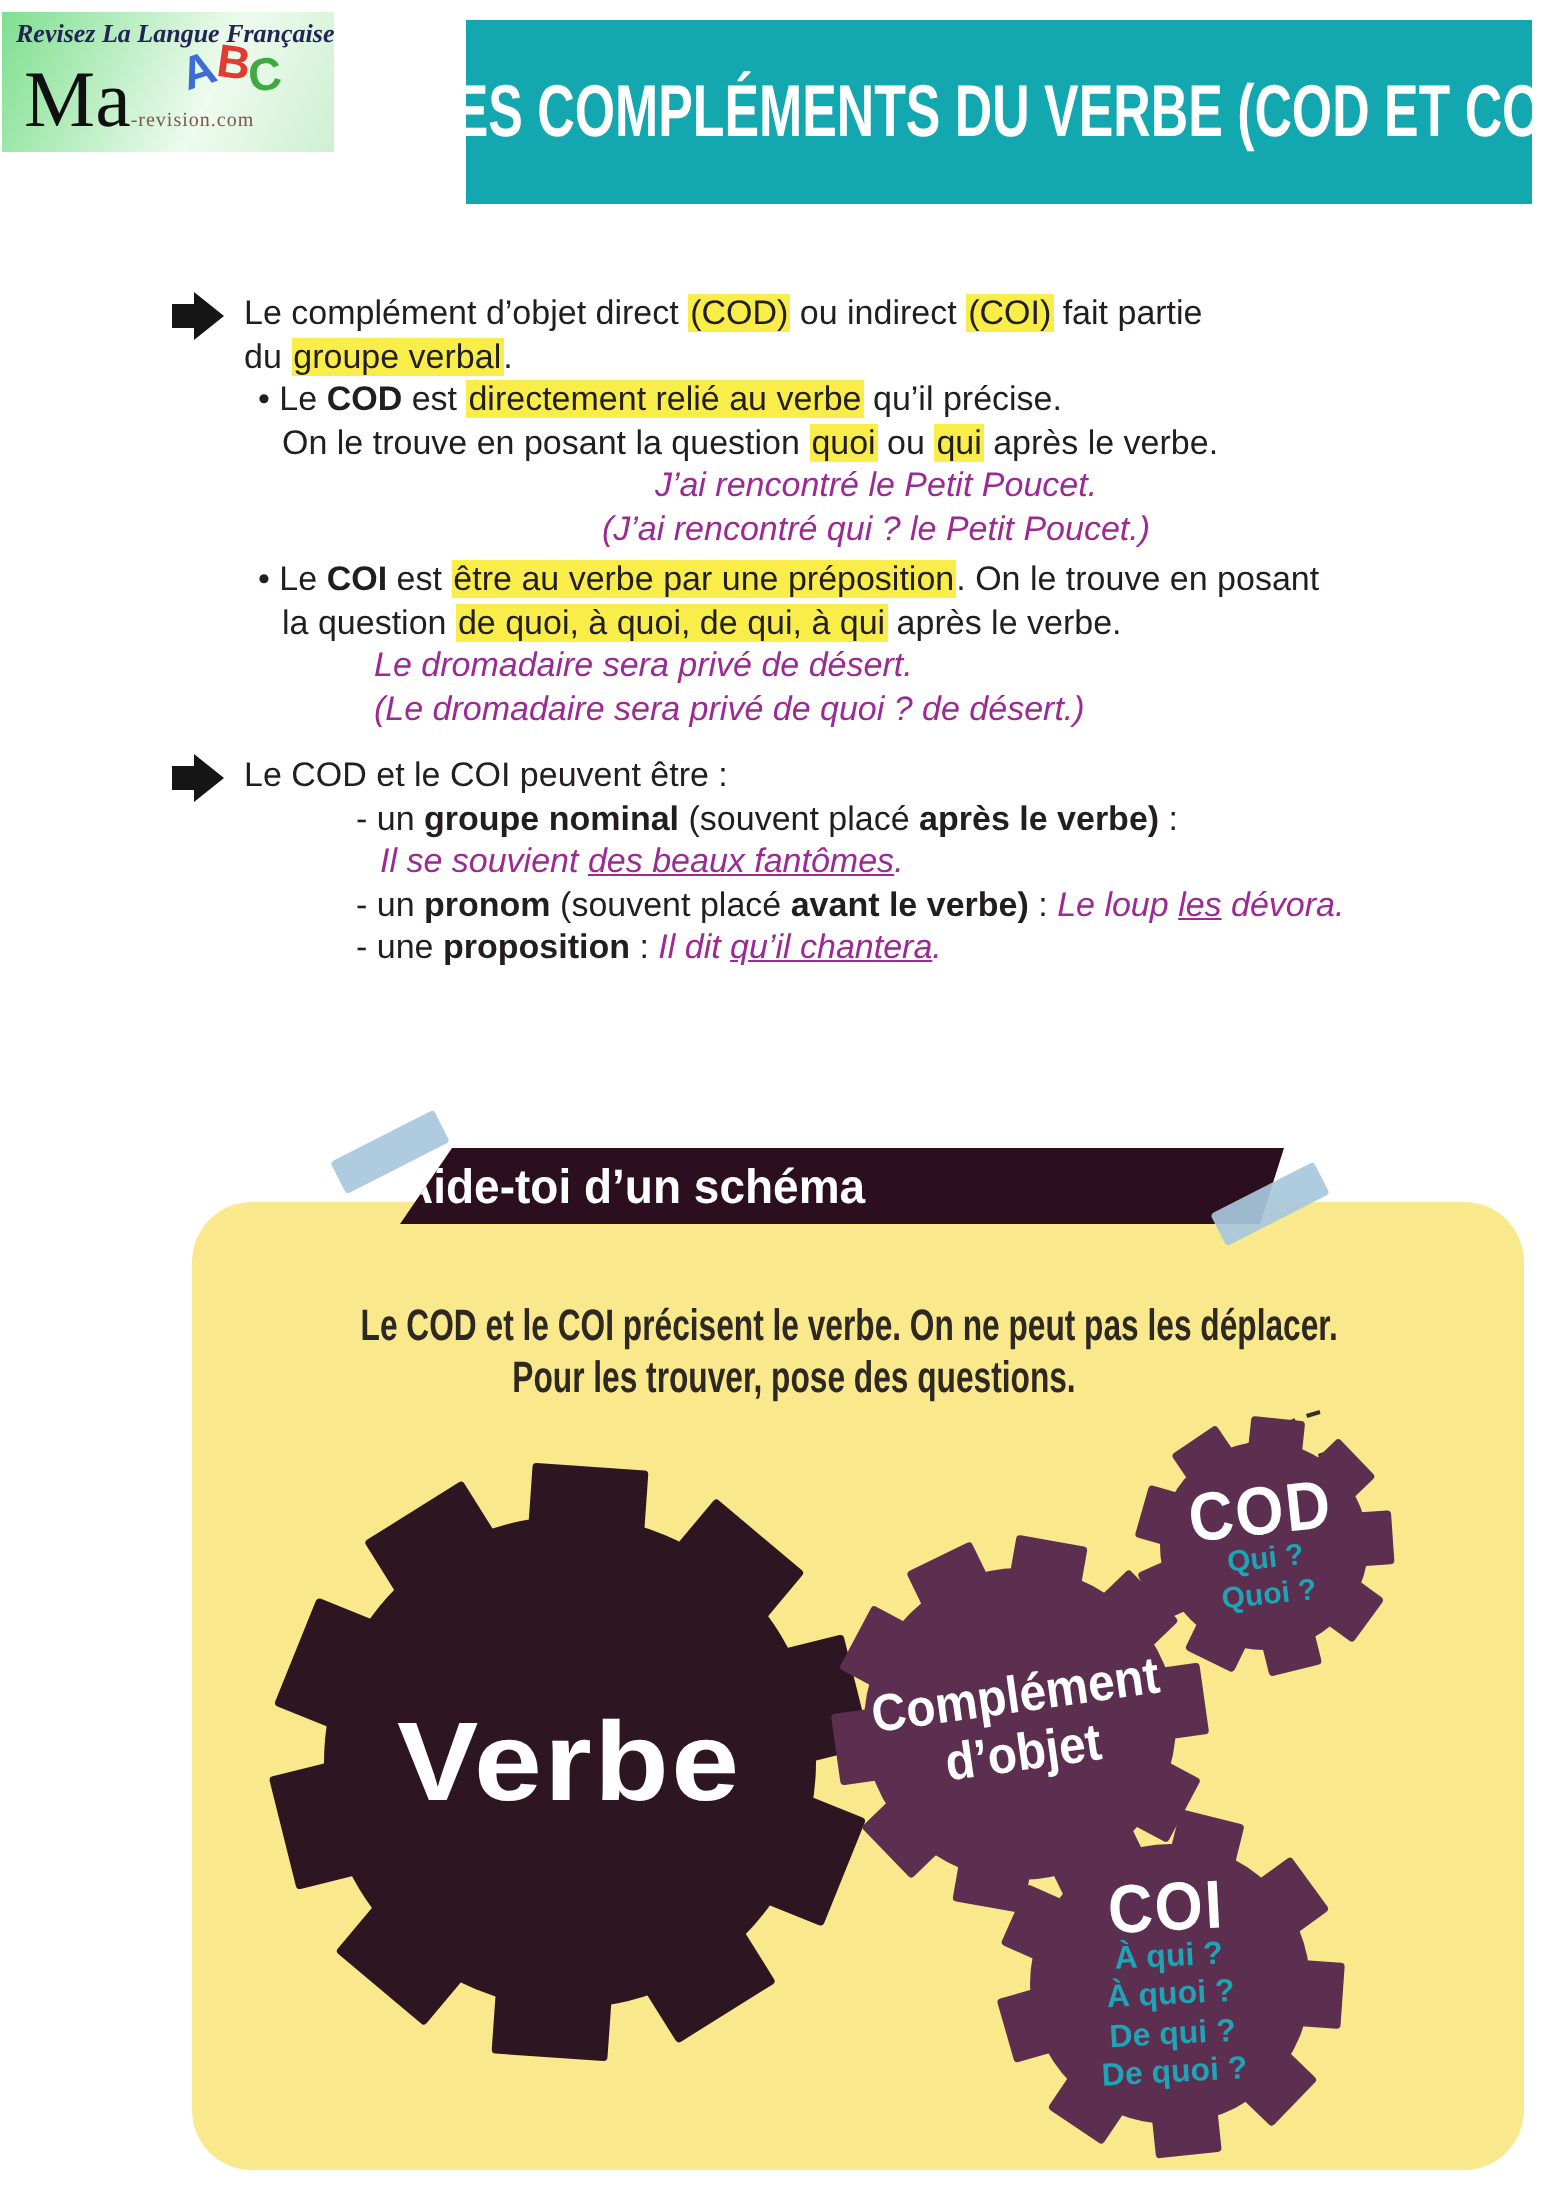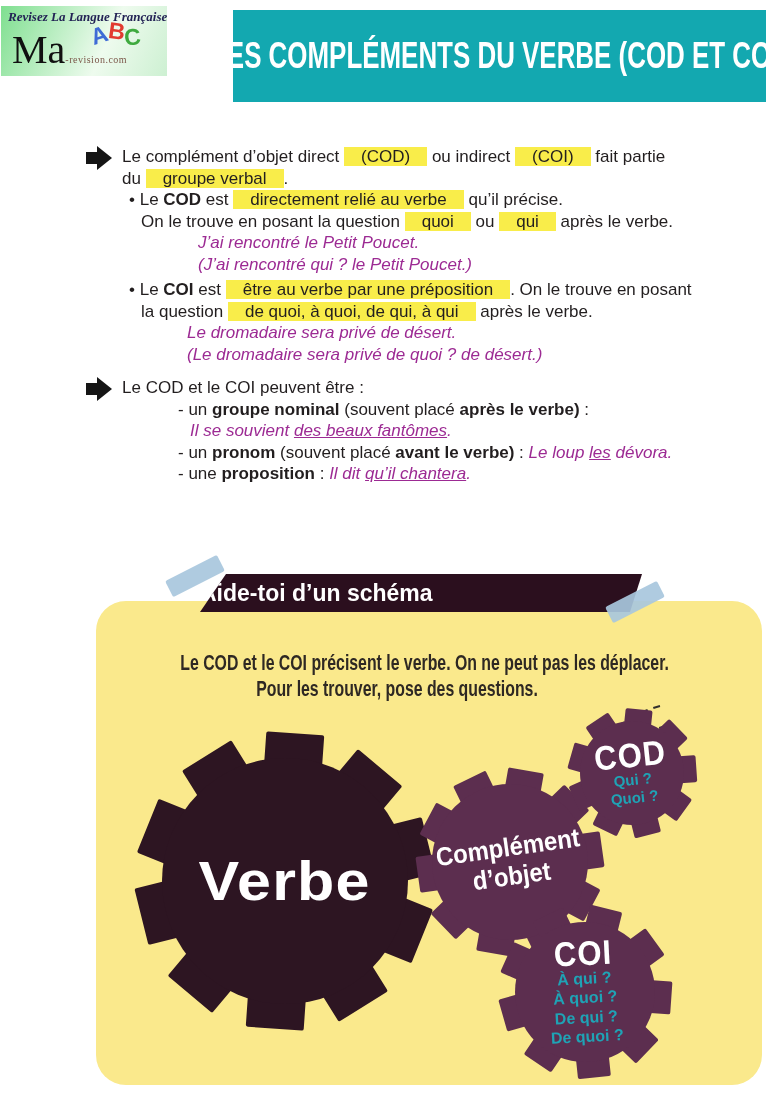--- a/index.html
+++ b/index.html
@@ -31,25 +31,25 @@
   
   .content{position:absolute;left:122px;top:146px;width:600px;
         font-size:17px;line-height:21.5px;}
   .block{position:relative;}
   .blk1{margin-top:4px;}
   .blk2{margin-top:12px;}
   .blk3{margin-top:13px;}
   .line{white-space:nowrap;}
   .bullet{margin-left:7px;}
   .cont{margin-left:19px;}
-  .ex{margin-left:76px;}
+  .ex{margin-left:32px;text-align:center;}
   .ex2{margin-left:65px;}
   .dash{margin-left:56px;}
   .dashex{margin-left:68px;}
-  .hl{background:#f9ed4a;padding:0 17px;}
+  .hl{background:#f9ed4a;padding:0 1px;}
   .b{font-weight:bold;}
   .m{color:#9c2a93;font-style:italic;}
   .mu{color:#9c2a93;font-style:italic;text-decoration:underline;}
 
   
   .arrow{position:absolute;left:-36px;top:0;width:27px;height:24px;}
   .arrow .tail{position:absolute;left:0;top:6px;width:11px;height:12px;background:#151515;}
   .arrow .head{position:absolute;left:11px;top:0;width:0;height:0;
         border-top:12px solid transparent;border-bottom:12px solid transparent;
         border-left:15px solid #151515;}

